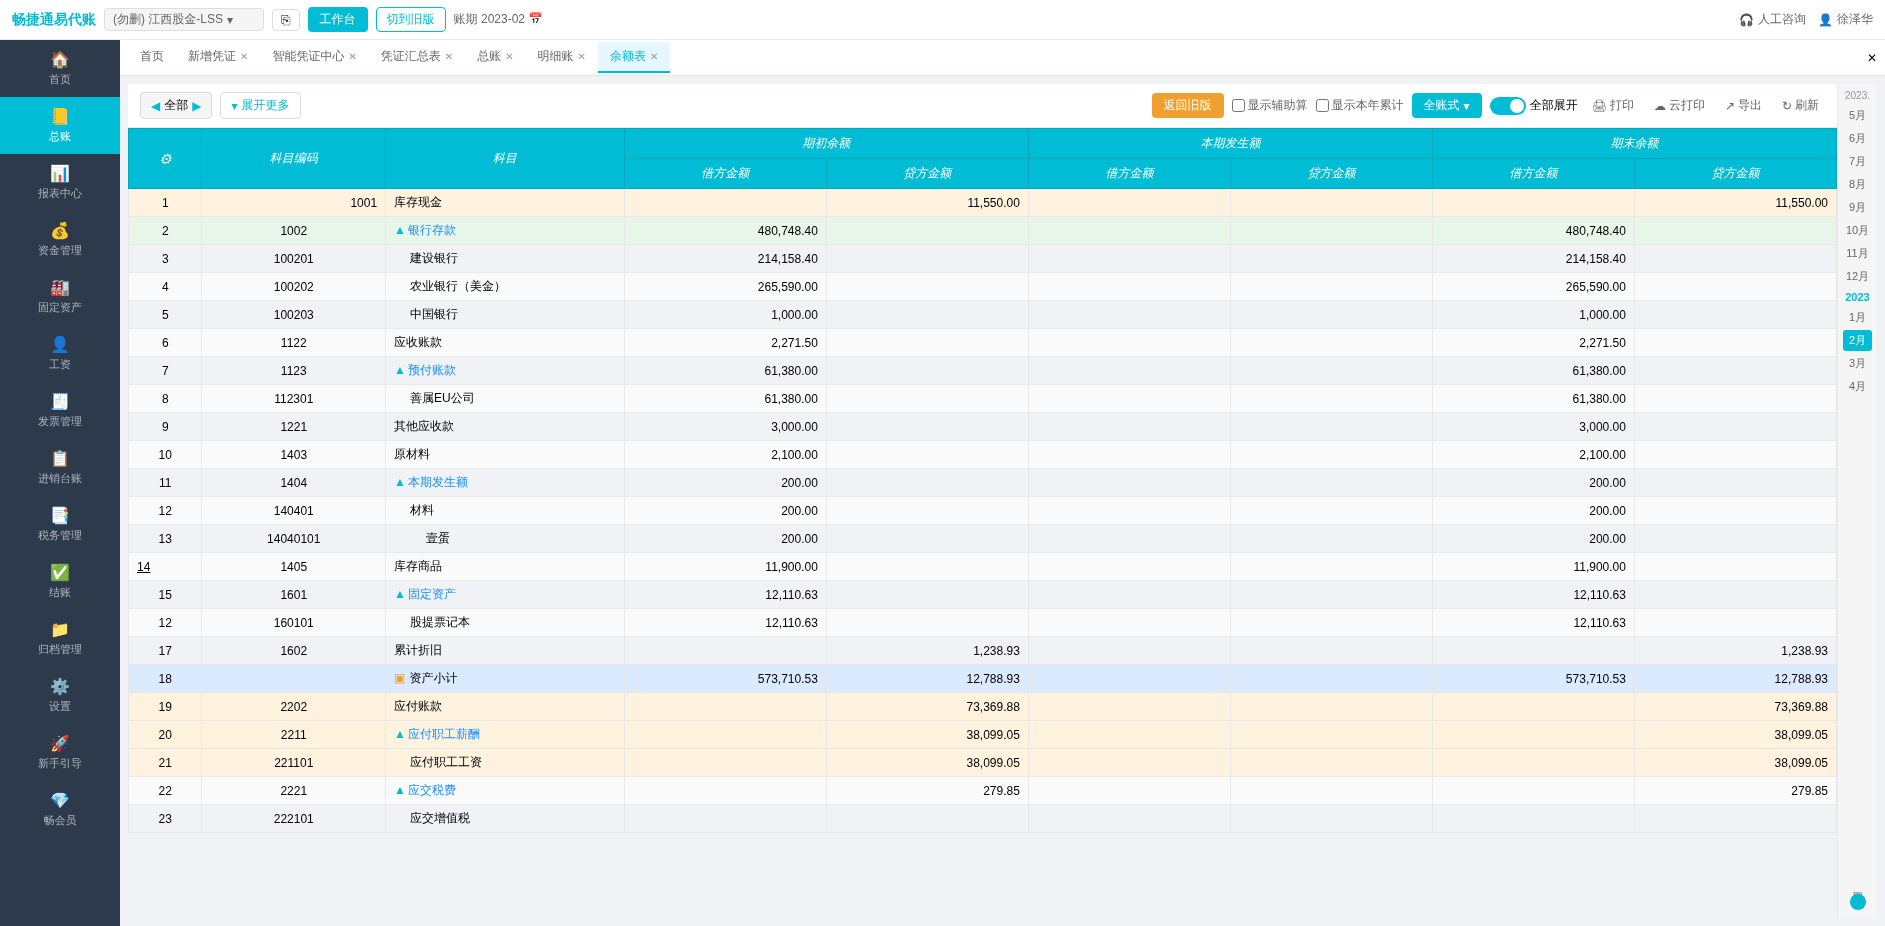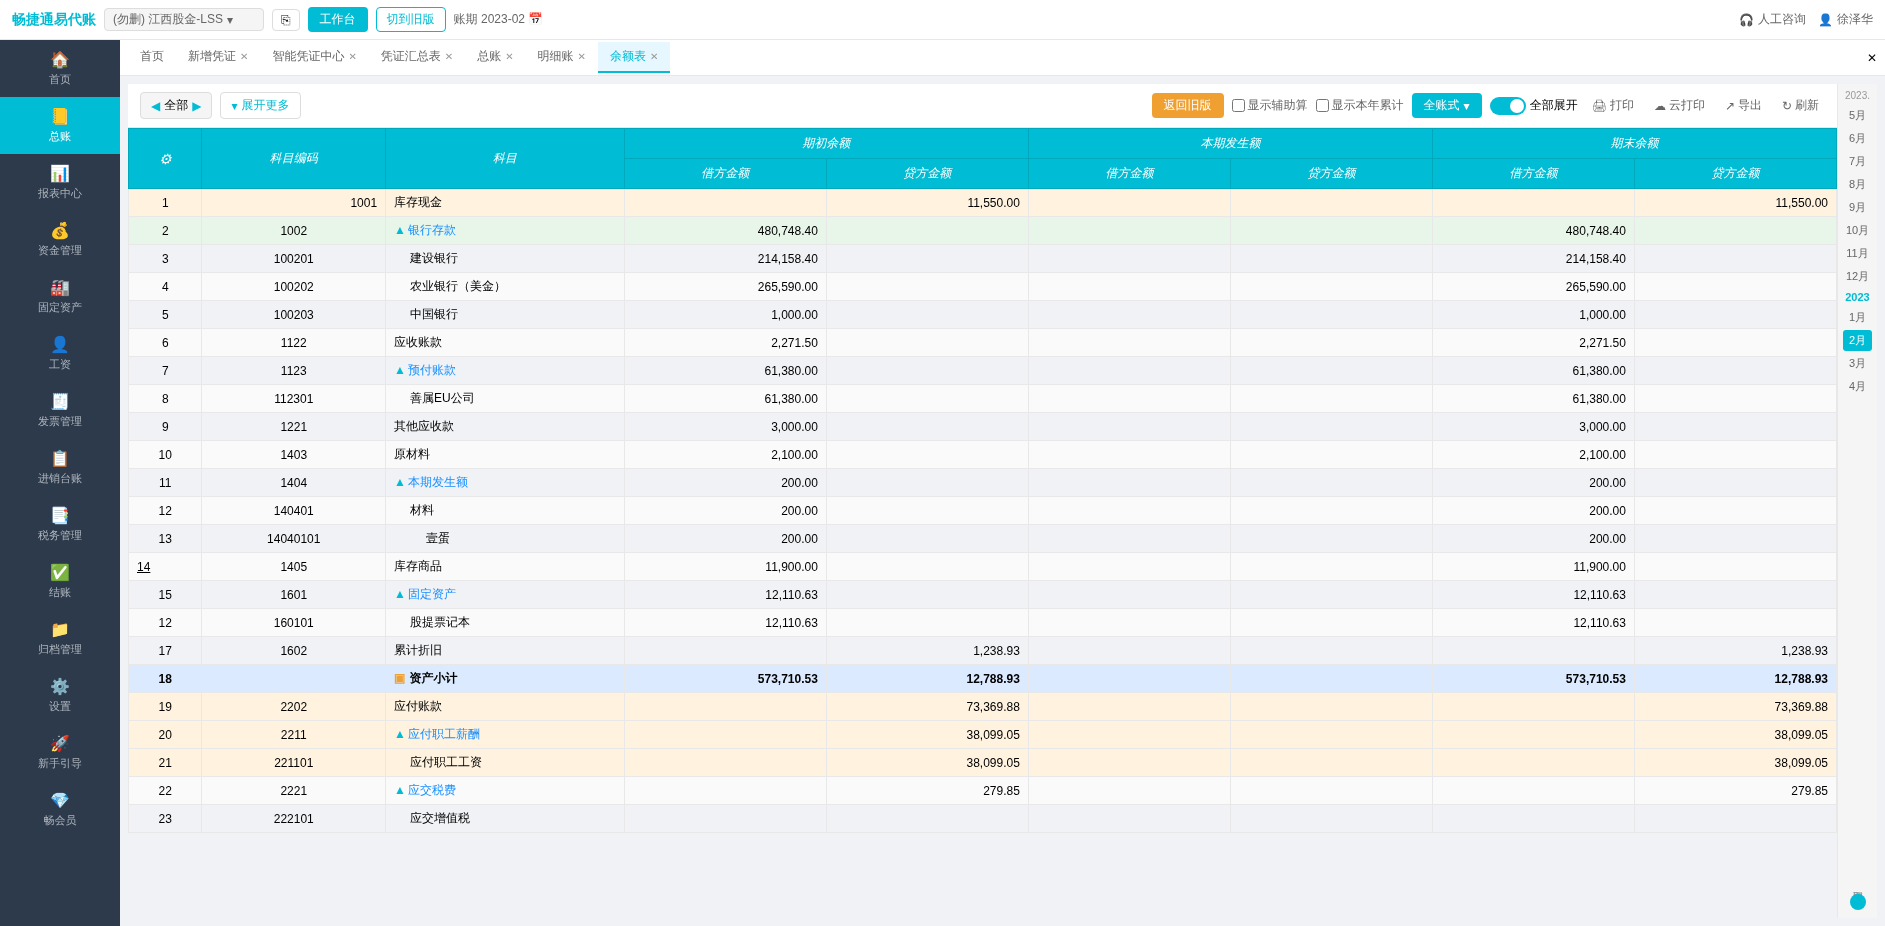--- a/index.html
+++ b/index.html
@@ -451,21 +451,21 @@
     <td class="col-num" style="text-align:center;">17</td>
     <td class="col-code" style="text-align:center;">1602</td>
     <td class="col-name name-cell"><span style="padding-left:0px">累计折旧</span></td>
     <td class="col-amount num-cell"></td>
     <td class="col-amount num-cell">1,238.93</td>
     <td class="col-amount num-cell"></td>
     <td class="col-amount num-cell"></td>
     <td class="col-amount num-cell" style=""></td>
     <td class="col-amount num-cell" style="">1,238.93</td>
   </tr>
-                <tr style="background: rgb(219, 234, 254); font-weight: bold;">
+                <tr style="background: rgb(219, 234, 254); font-weight: normal;">
     <td class="col-num" style="text-align:center;">18</td>
     <td class="col-code" style="text-align:center;"></td>
     <td class="col-name name-cell"><span style="color:#f0a030;margin-right:4px;">▣</span><span style="padding-left:0px">资产小计</span></td>
     <td class="col-amount num-cell">573,710.53</td>
     <td class="col-amount num-cell">12,788.93</td>
     <td class="col-amount num-cell"></td>
     <td class="col-amount num-cell"></td>
     <td class="col-amount num-cell" style="">573,710.53</td>
     <td class="col-amount num-cell" style="">12,788.93</td>
   </tr>

